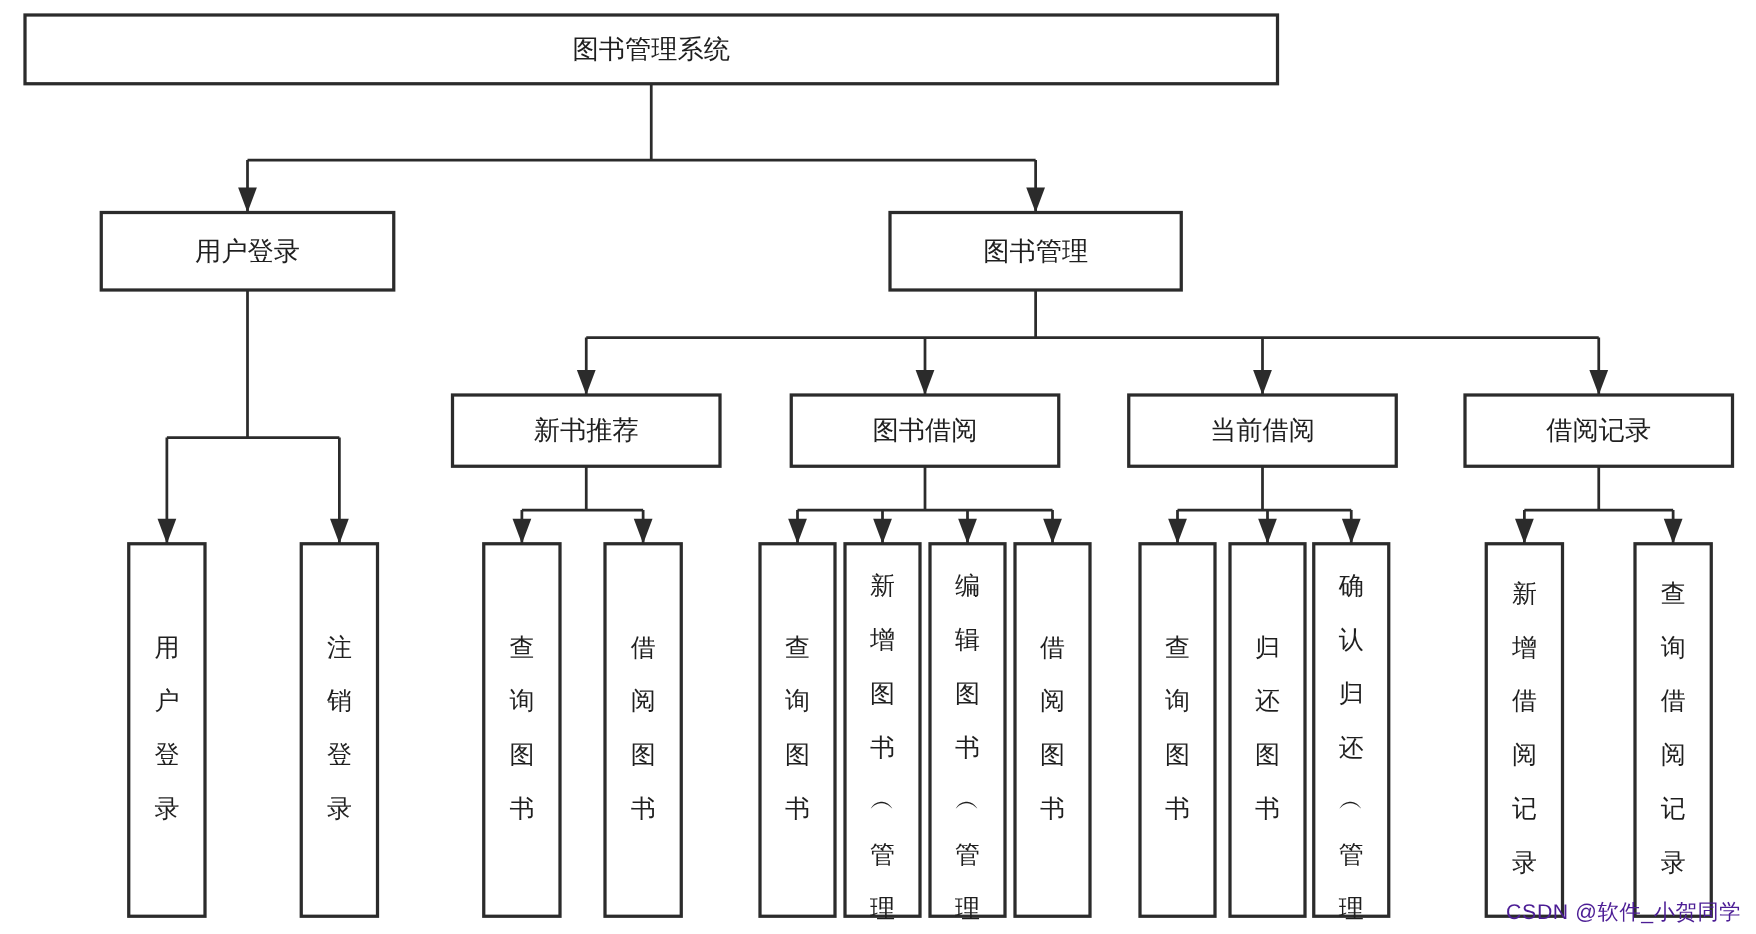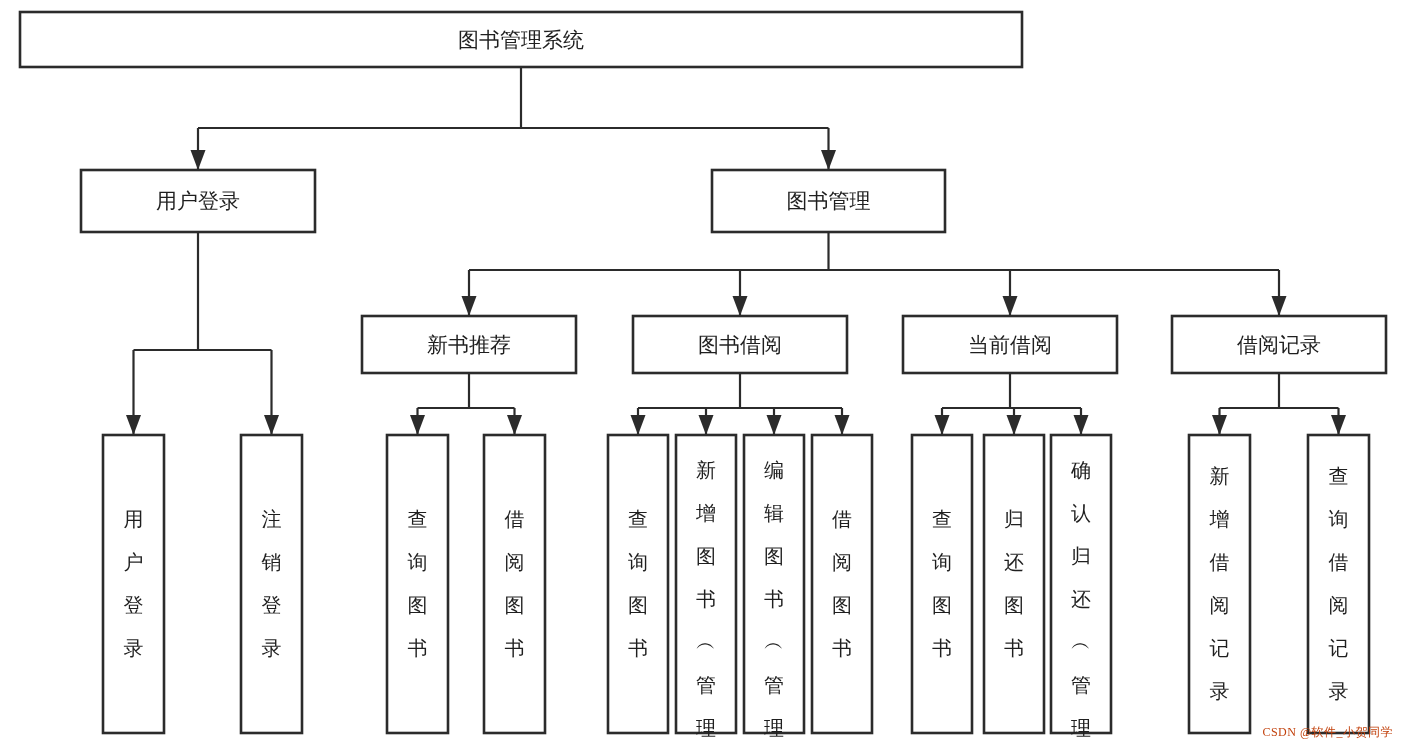--- a/index.html
+++ b/index.html
@@ -43,23 +43,23 @@
     stroke-linecap:butt;
   }
   .arrow-head{
     fill:#2b2b2b;
     stroke:none;
   }
   .watermark{
     position:absolute;
     right:12px;
     bottom:6px;
-    color:#c2410c;
-    font-size:12px;
-    font-family:Liberation Serif, serif;
+    color:#4c1d95;
+    font-size:17px;
+    font-family:Liberation Sans, sans-serif;
     letter-spacing:0.5px;
     white-space:nowrap;
     user-select:none;
   }
 </style>
 </head>
 <body>
 
 <div id="stage">
 

